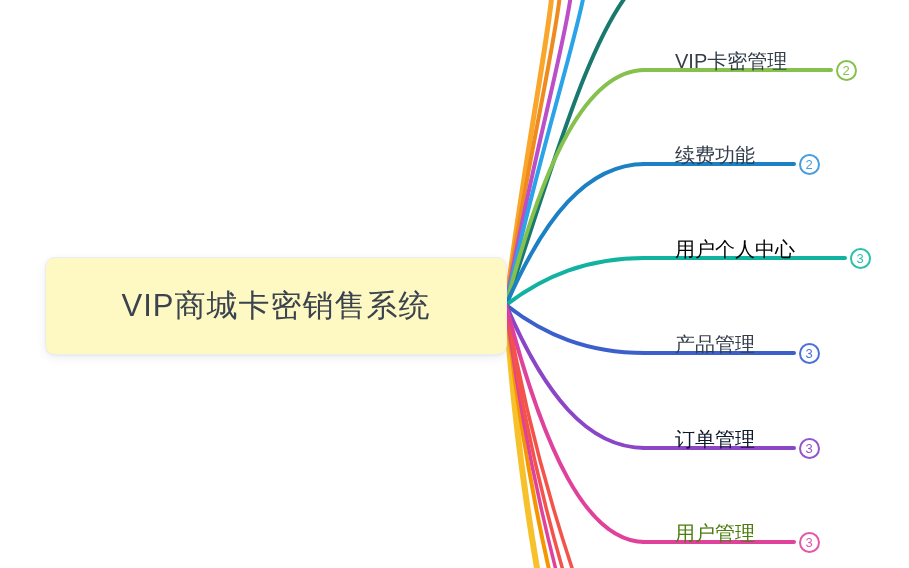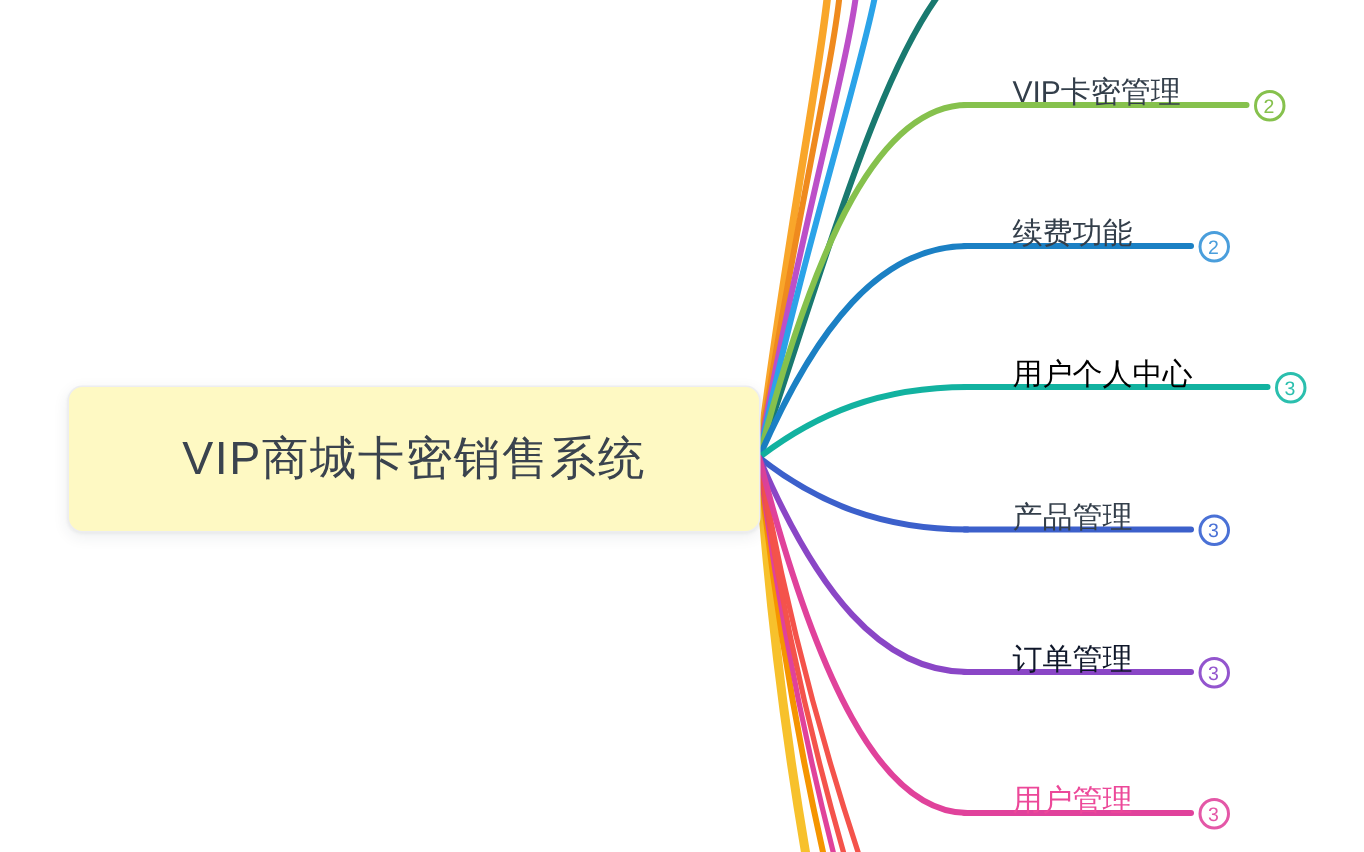--- a/index.html
+++ b/index.html
@@ -58,16 +58,16 @@
       <div class="branch-label" style="left: 675px; top: 36px; font-size: 20px; color: rgb(51, 62, 74);">VIP卡密管理</div>
       <div class="count-badge" style="left: 835.5px; top: 59.5px; width: 21px; height: 21px; border-color: rgb(134, 193, 77); color: rgb(134, 193, 77); font-size: 13px;">2</div>
       <div class="branch-label" style="left: 675px; top: 130px; font-size: 20px; color: rgb(51, 62, 74);">续费功能</div>
       <div class="count-badge" style="left: 798.5px; top: 153.5px; width: 21px; height: 21px; border-color: rgb(74, 158, 220); color: rgb(74, 158, 220); font-size: 13px;">2</div>
       <div class="branch-label" style="left: 675px; top: 224px; font-size: 20px; color: #000000;">用户个人中心</div>
       <div class="count-badge" style="left: 849.5px; top: 247.5px; width: 21px; height: 21px; border-color: rgb(43, 191, 174); color: rgb(43, 191, 174); font-size: 13px;">3</div>
       <div class="branch-label" style="left: 675px; top: 319px; font-size: 20px; color: rgb(51, 62, 74);">产品管理</div>
       <div class="count-badge" style="left: 798.5px; top: 342.5px; width: 21px; height: 21px; border-color: rgb(74, 113, 214); color: rgb(74, 113, 214); font-size: 13px;">3</div>
       <div class="branch-label" style="left: 675px; top: 414px; font-size: 20px; color: #0f172a;">订单管理</div>
       <div class="count-badge" style="left: 798.5px; top: 437.5px; width: 21px; height: 21px; border-color: rgb(147, 85, 206); color: rgb(147, 85, 206); font-size: 13px;">3</div>
-      <div class="branch-label" style="left: 675px; top: 508px; font-size: 20px; color: #ec4899;">用户管理</div>
+      <div class="branch-label" style="left: 675px; top: 508px; font-size: 20px; color: #4d7c0f;">用户管理</div>
       <div class="count-badge" style="left: 798.5px; top: 531.5px; width: 21px; height: 21px; border-color: rgb(228, 87, 167); color: rgb(228, 87, 167); font-size: 13px;">3</div>
     </div>
 </div>
 
 </body></html>

